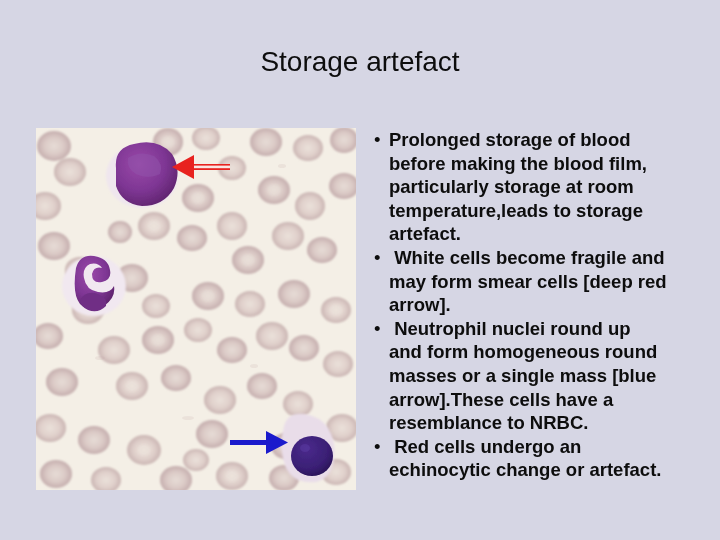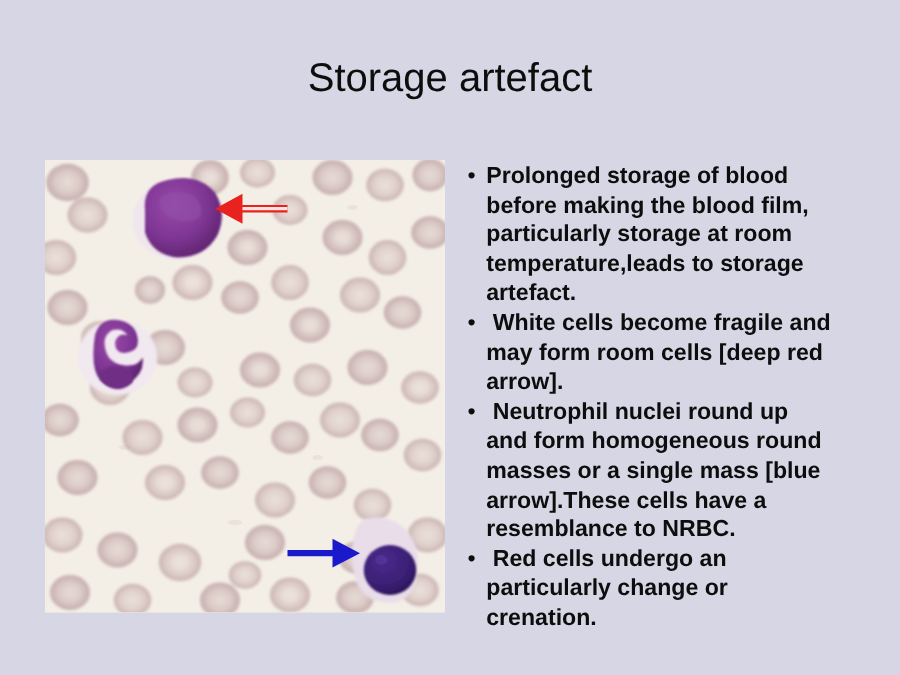--- a/index.html
+++ b/index.html
@@ -21,21 +21,21 @@
     height: 540px;
     background: #d6d6e4;
   }
   
   .slide-title {
     position: absolute;
     left: 0;
     top: 38px;
     width: 720px;
     text-align: center;
-    font-size: 32px;
+    font-size: 28px;
     line-height: 48px;
     color: #0d0d0d;
     font-weight: normal;
     letter-spacing: 0px;
     white-space: nowrap;
   }
   
   .micro-wrap {
     position: absolute;
     left: 36px;
@@ -244,27 +244,27 @@
 
   <div class="bullets">
 
     <div class="bullet">
       <span class="dot">•</span>
       <span class="btext">Prolonged storage of blood before making the blood film, particularly storage at room temperature,leads to storage artefact.</span>
     </div>
 
     <div class="bullet">
       <span class="dot">•</span>
-      <span class="btext"> White cells become fragile and may form room cells [deep red arrow].</span>
+      <span class="btext"> White cells become fragile and may form smear cells [deep red arrow].</span>
     </div>
 
     <div class="bullet">
       <span class="dot">•</span>
       <span class="btext"> Neutrophil nuclei round up and form homogeneous round masses or a single mass [blue arrow].These cells have a resemblance to NRBC.</span>
     </div>
 
     <div class="bullet">
       <span class="dot">•</span>
-      <span class="btext"> Red cells undergo an particularly change or crenation.</span>
+      <span class="btext"> Red cells undergo an echinocytic change or artefact.</span>
     </div>
 
   </div>
 </div>
 
 </body></html>

